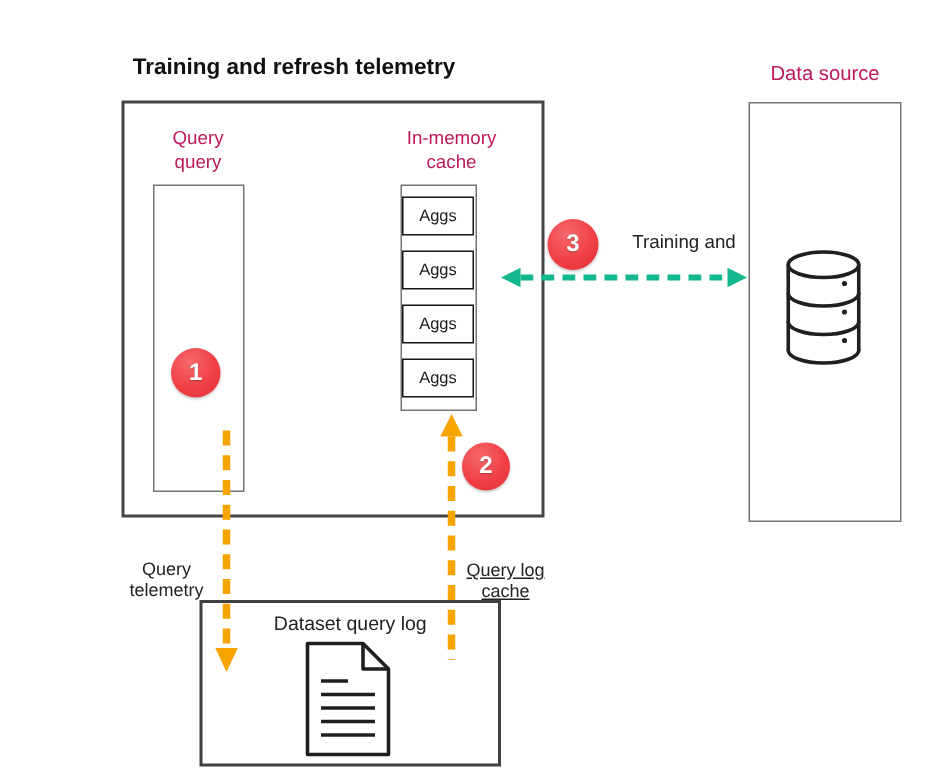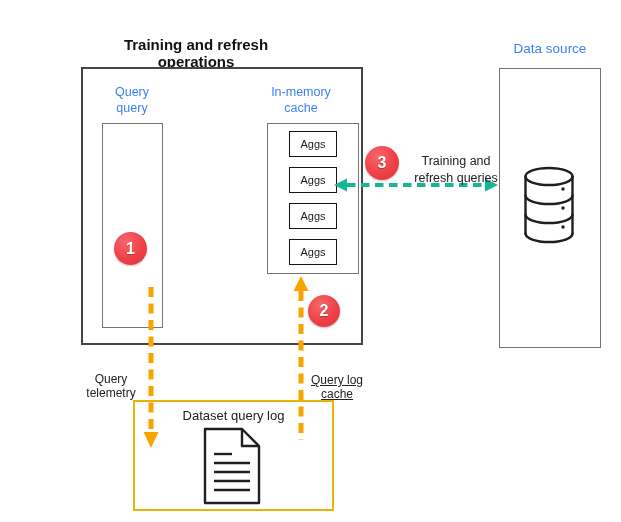--- a/index.html
+++ b/index.html
@@ -21,21 +21,21 @@
   #title {
     left: 84px; top: 36px; width: 224px;
     text-align: center;
     font-size: 15px; font-weight: bold;
     color: #111;
   }
   .sec-label {
     text-align: center;
     font-size: 12.5px;
     line-height: 15.5px;
-    color: #3b82f6;
+    color: #be185d;
     z-index: 2;
   }
   #qe-label    { left: 100px; top: 85px;  width: 64px; }
   #cache-label { left: 260px; top: 85px;  width: 82px; }
   #ds-label    { left: 499px; top: 41px;  width: 102px; font-size: 13.5px; }
 
   .arrow-label {
     text-align: center;
     font-size: 12px;
     line-height: 13.5px;
@@ -55,42 +55,42 @@
     border: 2px solid var(--border_dark, #454545);
     background: #fff;
     z-index: 1;
   }
   #qe-box {
     left: 102px; top: 123px; width: 61px; height: 205px;
     border: 1px solid var(--border_gray, #757575);
     z-index: 2;
   }
   #cache-box {
-    left: 267px; top: 123px; width: 92px; height: 151px;
+    left: 267px; top: 123px; width: 51px; height: 151px;
     border: 1px solid var(--border_gray, #757575);
-    display: flex; flex-direction: column; align-items: center;
+    display: flex; flex-direction: column; align-items: flex-start;
     padding-top: 7px; gap: 10px;
     z-index: 2;
   }
   .aggs {
     width: 48px; height: 26px;
     border: 1px solid #151515;
     font-size: 11px;
     display: flex; align-items: center; justify-content: center;
     background: #fff;
     flex: 0 0 auto;
   }
   #ds-box {
     left: 499px; top: 68px; width: 102px; height: 280px;
     border: 1px solid var(--border_gray, #757575);
     z-index: 1;
   }
   #dql-box {
     left: 133px; top: 400px; width: 201px; height: 111px;
-    border: 2px solid #eab308;
+    border: 2px solid #404040;
     z-index: 1;
   }
   #dql-label {
     width: 100%;
     margin-top: 6px;
     text-align: center;
     font-size: 13px;
     color: #222;
   }
 
@@ -128,21 +128,21 @@
   .dash-orange { stroke: var(--orange, #f7a400); stroke-width: 5; stroke-dasharray: 10 6.5; fill: none; }
   .head-orange { fill: var(--orange, #f7a400); stroke: none; }
   .dash-green  { stroke: var(--green, #14b78f); stroke-width: 4; stroke-dasharray: 8.5 5.5; fill: none; }
   .head-green  { fill: var(--green, #14b78f); stroke: none; }
 </style>
 </head>
 <body>
 
 <div id="canvas">
 
-  <div id="title" class="abs">Training and refresh operations</div>
+  <div id="title" class="abs">Training and refresh telemetry</div>
 
   <div id="main-box" class="abs"></div>
 
   <div id="qe-label" class="abs sec-label">
     <span class="label-line">Query</span>
     <span class="label-line">query</span>
   </div>
   <div id="qe-box" class="abs"></div>
 
   <div id="cache-label" class="abs sec-label">
@@ -198,21 +198,20 @@
   <div id="lbl-query-telemetry" class="abs arrow-label">
     <span class="label-line">Query</span>
     <span class="label-line">telemetry</span>
   </div>
   <div id="lbl-query-log-data" class="abs arrow-label">
     <span class="label-line">Query log</span>
     <span class="label-line">cache</span>
   </div>
   <div id="lbl-training-queries" class="abs arrow-label">
     <span class="label-line">Training and</span>
-    <span class="label-line">refresh queries</span>
   </div>
 
   <svg id="arrows" class="abs" width="621" height="522" viewBox="0 0 621 522">
 
     <g>
       <line class="dash-orange" x1="151" y1="287" x2="151" y2="432"></line>
       <polygon class="head-orange" points="143.5,432 158.5,432 151,448"></polygon>
     </g>
 
     <g>

